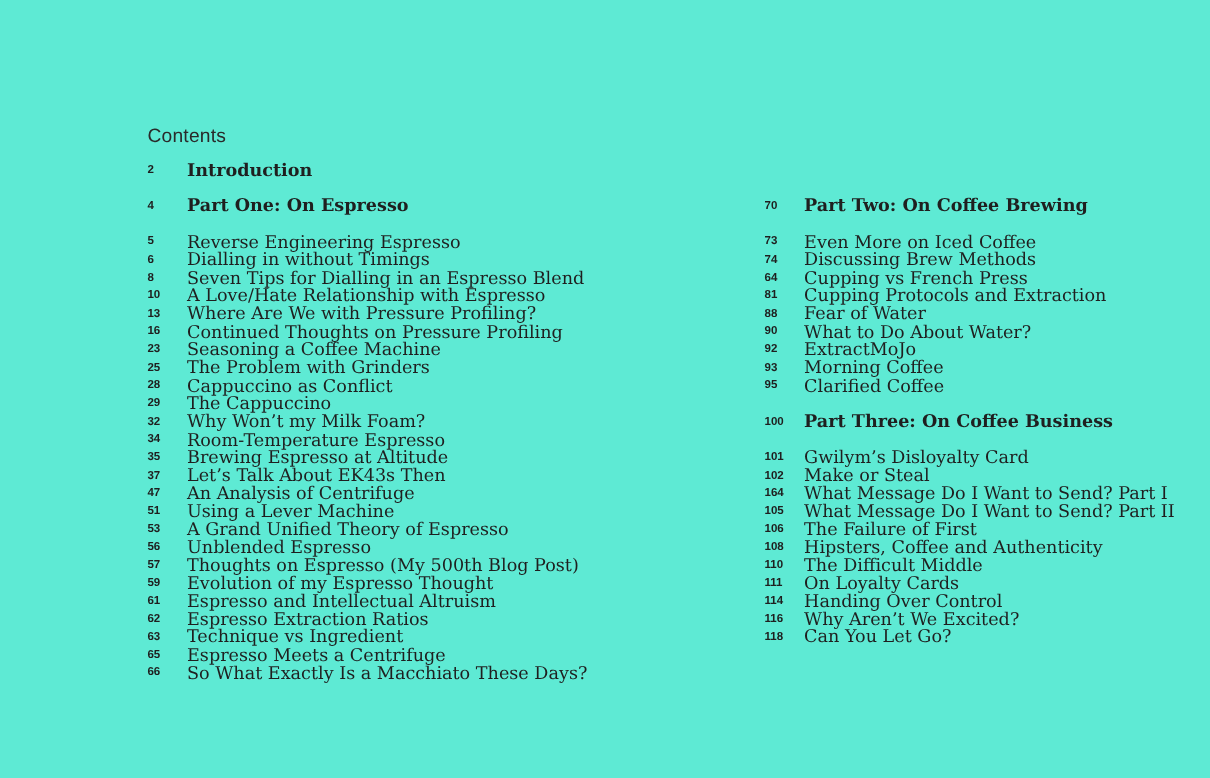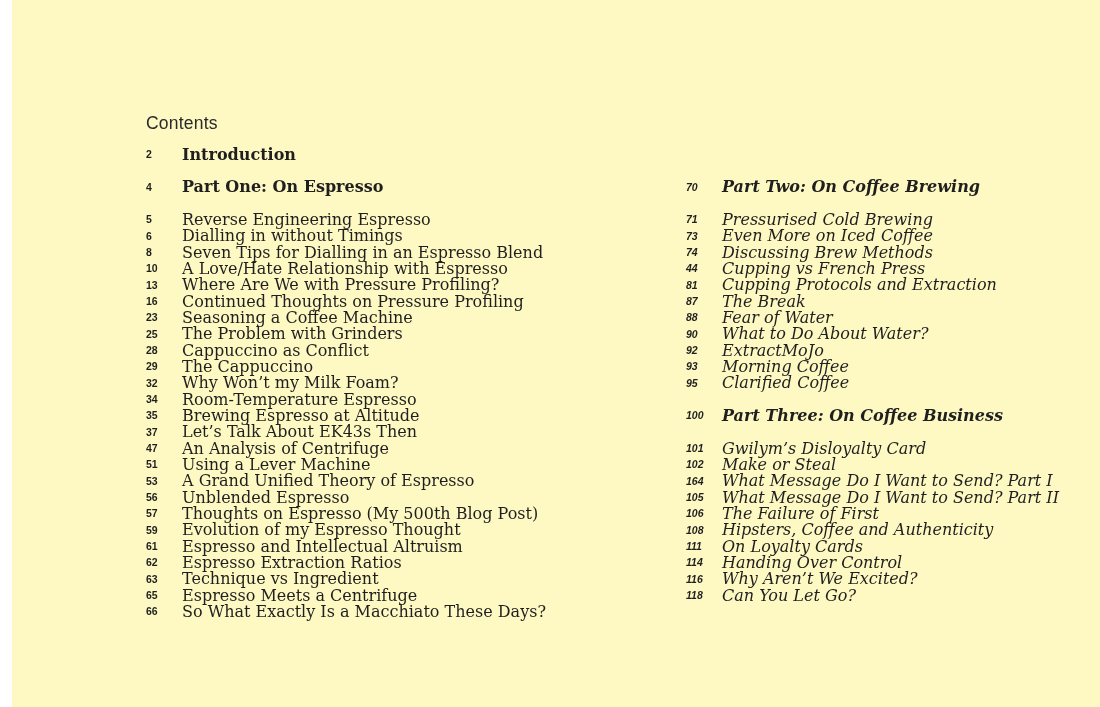--- a/index.html
+++ b/index.html
@@ -3,37 +3,37 @@
 <meta charset="utf-8">
 <style>
   html, body { margin: 0; padding: 0; }
   body {
     width: 1100px; height: 707px;
     background: #ffffff;
     position: relative;
     overflow: hidden;
     font-family: "DejaVu Serif", serif;
   }
-  .page { position: absolute; inset: 0; background: #fef9c3; margin-left: 12px; }
+  .page { position: absolute; inset: 0; background: #5eead4; }
   .contents-heading {
     position: absolute;
     left: 134px; top: 113px;
     font-family: "Liberation Sans", sans-serif;
     font-weight: 400;
     font-size: 17.5px;
     color: #2a2a2a;
     letter-spacing: 0.2px;
     margin: 0;
   }
   .col {
     position: absolute;
     top: 146px;
   }
   .col-left  { left: 134px; width: 540px; }
-  .col-right { left: 674px; width: 400px; font-style: italic; }
+  .col-right { left: 695px; width: 400px; }
   .row {
     height: 16.33px;
     display: flex;
     align-items: center;
     white-space: nowrap;
   }
   .spacer1 { height: 16.33px; }
   .spacer2 { height: 32.66px; }
   .num {
     width: 36px;
@@ -173,44 +173,36 @@
 
   <div class="col col-right">
     <div class="spacer2"></div>
     <div class="row section">
       <span class="num">70</span>
       <span class="title">Part Two: On Coffee Brewing</span>
     </div>
     <div class="spacer1"></div>
 
     <div class="row">
-        <span class="num">71</span>
-        <span class="title">Pressurised Cold Brewing</span>
-      </div>
-    <div class="row">
         <span class="num">73</span>
         <span class="title">Even More on Iced Coffee</span>
       </div>
     <div class="row">
         <span class="num">74</span>
         <span class="title">Discussing Brew Methods</span>
       </div>
     <div class="row">
-        <span class="num">44</span>
+        <span class="num">64</span>
         <span class="title">Cupping vs French Press</span>
       </div>
     <div class="row">
         <span class="num">81</span>
         <span class="title">Cupping Protocols and Extraction</span>
       </div>
     <div class="row">
-        <span class="num">87</span>
-        <span class="title">The Break</span>
-      </div>
-    <div class="row">
         <span class="num">88</span>
         <span class="title">Fear of Water</span>
       </div>
     <div class="row">
         <span class="num">90</span>
         <span class="title">What to Do About Water?</span>
       </div>
     <div class="row">
         <span class="num">92</span>
         <span class="title">ExtractMoJo</span>
@@ -249,20 +241,24 @@
       </div>
     <div class="row">
         <span class="num">106</span>
         <span class="title">The Failure of First</span>
       </div>
     <div class="row">
         <span class="num">108</span>
         <span class="title">Hipsters, Coffee and Authenticity</span>
       </div>
     <div class="row">
+        <span class="num">110</span>
+        <span class="title">The Difficult Middle</span>
+      </div>
+    <div class="row">
         <span class="num">111</span>
         <span class="title">On Loyalty Cards</span>
       </div>
     <div class="row">
         <span class="num">114</span>
         <span class="title">Handing Over Control</span>
       </div>
     <div class="row">
         <span class="num">116</span>
         <span class="title">Why Aren’t We Excited?</span>

